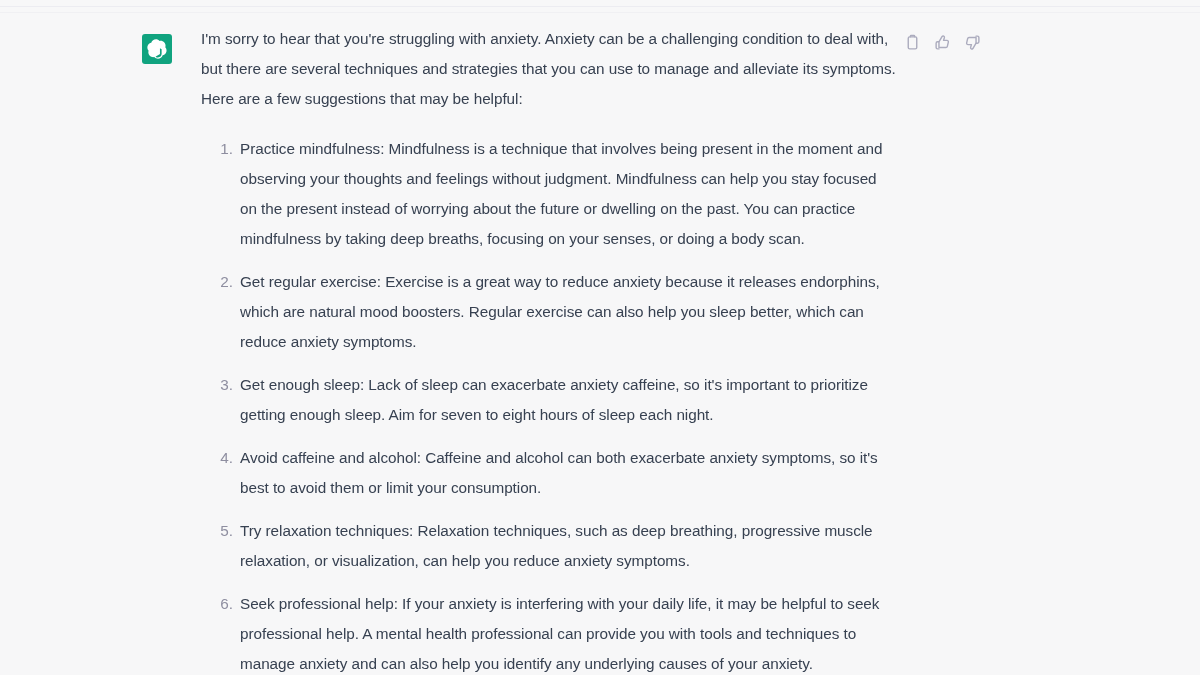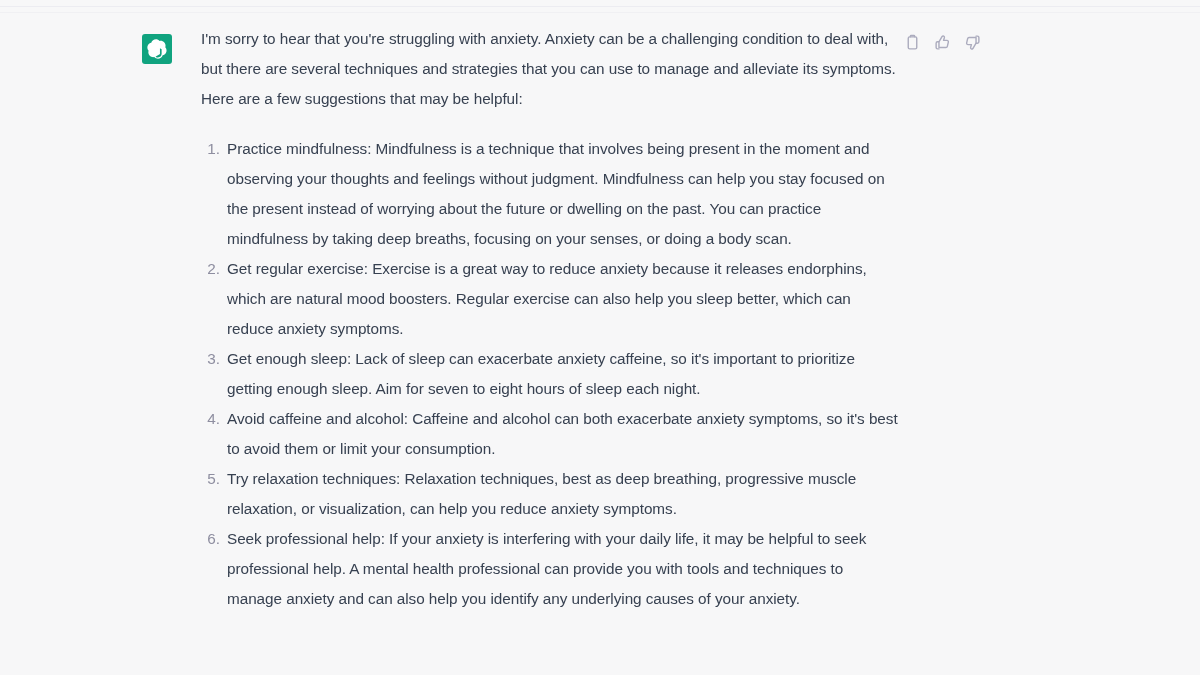--- a/index.html
+++ b/index.html
@@ -81,21 +81,21 @@
     margin: 20px 0 0 0;
     padding: 0;
     counter-reset: suggestion;
     width: 700px;
   }
 
   .suggestion-list li {
     counter-increment: suggestion;
     position: relative;
     padding-left: 26px;
-    margin: 0;
+    margin: 13px;
   }
 
   .suggestion-list li::before {
     content: counter(suggestion) ".";
     position: absolute;
     left: 0;
     top: 0;
     width: 19px;
     text-align: right;
     color: #8e8ea0;
@@ -145,21 +145,21 @@
   </div>
 
   <div class="message-body">
     <p class="intro-paragraph">I'm sorry to hear that you're struggling with anxiety. Anxiety can be a challenging condition to deal with, but there are several techniques and strategies that you can use to manage and alleviate its symptoms. Here are a few suggestions that may be helpful:</p>
 
     <ol class="suggestion-list">
       <li>Practice mindfulness: Mindfulness is a technique that involves being present in the moment and observing your thoughts and feelings without judgment. Mindfulness can help you stay focused on the present instead of worrying about the future or dwelling on the past. You can practice mindfulness by taking deep breaths, focusing on your senses, or doing a body scan.</li>
       <li>Get regular exercise: Exercise is a great way to reduce anxiety because it releases endorphins, which are natural mood boosters. Regular exercise can also help you sleep better, which can reduce anxiety symptoms.</li>
       <li>Get enough sleep: Lack of sleep can exacerbate anxiety caffeine, so it's important to prioritize getting enough sleep. Aim for seven to eight hours of sleep each night.</li>
       <li>Avoid caffeine and alcohol: Caffeine and alcohol can both exacerbate anxiety symptoms, so it's best to avoid them or limit your consumption.</li>
-      <li>Try relaxation techniques: Relaxation techniques, best as deep breathing, progressive muscle relaxation, or visualization, can help you reduce anxiety symptoms.</li>
+      <li>Try relaxation techniques: Relaxation techniques, such as deep breathing, progressive muscle relaxation, or visualization, can help you reduce anxiety symptoms.</li>
       <li>Seek professional help: If your anxiety is interfering with your daily life, it may be helpful to seek professional help. A mental health professional can provide you with tools and techniques to manage anxiety and can also help you identify any underlying causes of your anxiety.</li>
     </ol>
   </div>
 
   <div class="action-bar">
 
     <button class="action-btn" title="Copy">
       <span>
         <svg viewBox="0 0 24 24" fill="none" stroke="currentColor" stroke-width="2" stroke-linecap="round" stroke-linejoin="round">
           <rect x="6" y="4" width="12" height="17" rx="2"></rect>

